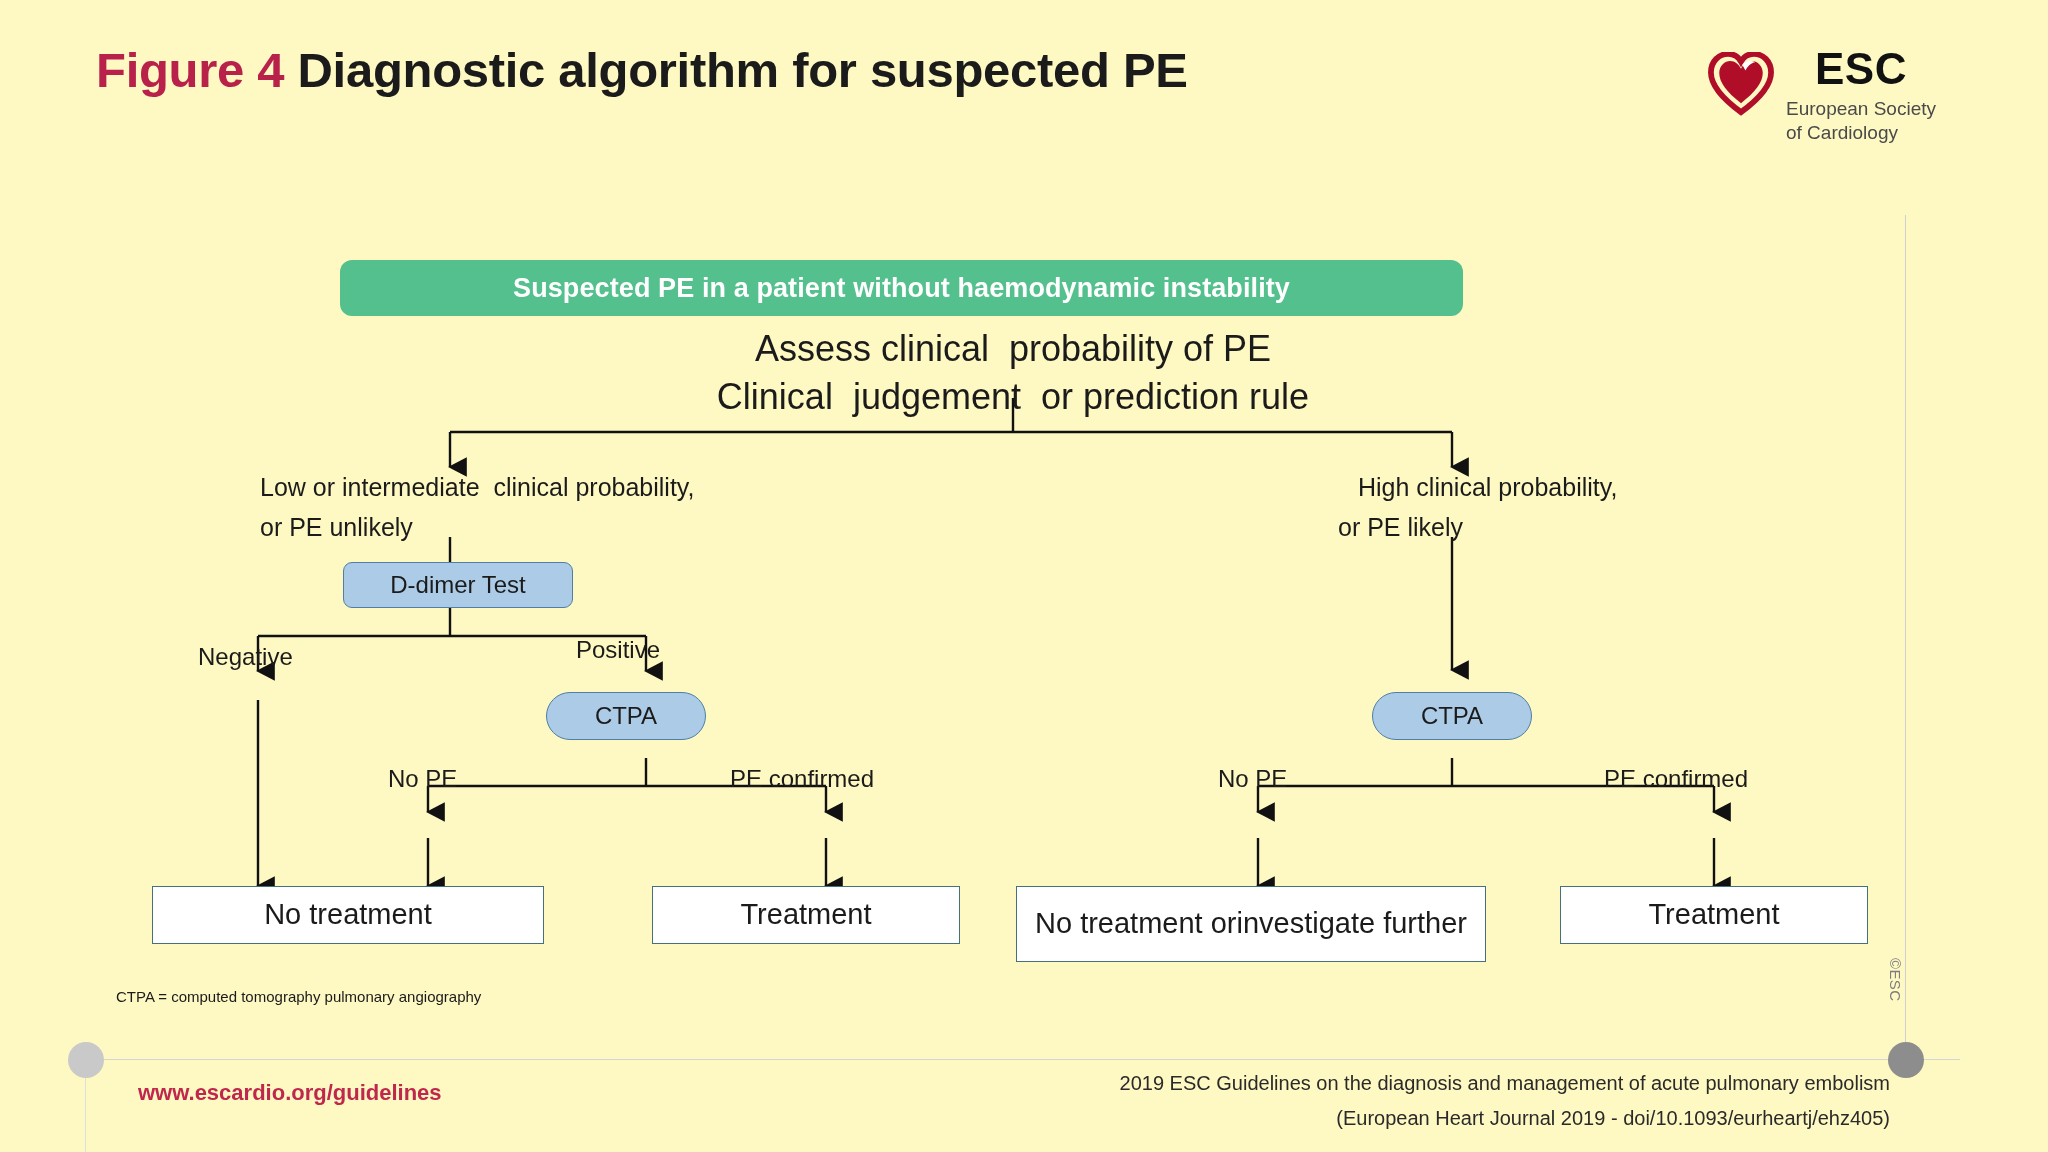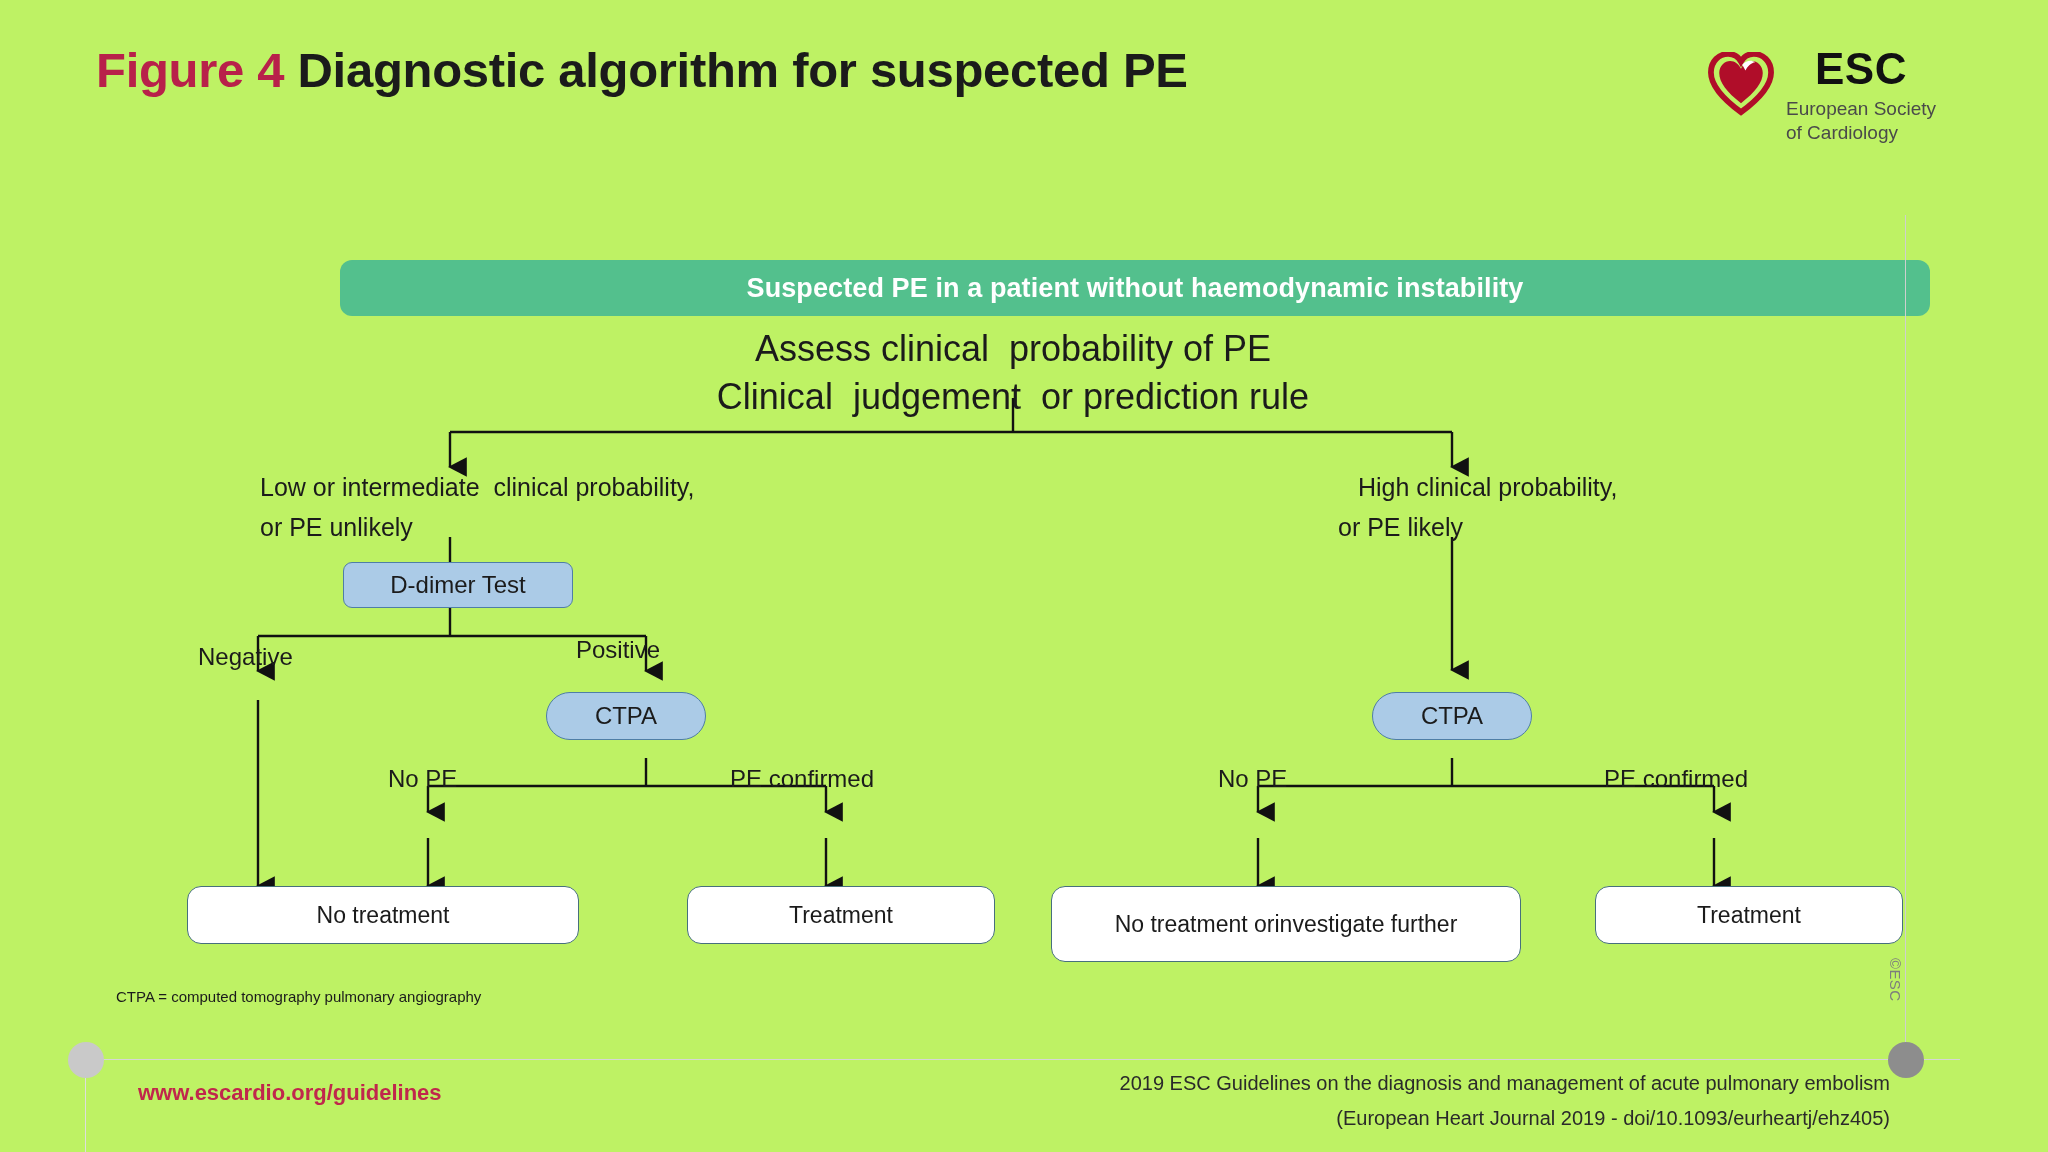--- a/index.html
+++ b/index.html
@@ -9,21 +9,21 @@
     background: #ffffff;
   }
   body {
     font-family: "Liberation Sans", sans-serif;
     -webkit-font-smoothing: antialiased;
   }
   #slide {
     position: relative;
     width: 2048px;
     height: 1152px;
-    background: #bef264;
+    background: #fef9c3;
     overflow: hidden;
   }
 
   
   #title-block {
     position: absolute;
     left: 96px;
     top: 42px;
     width: 1430px;
   }
@@ -106,25 +106,24 @@
   }
   .pill.rect {
     border-radius: 9px;
   }
   .pill.oval {
     border-radius: 40px;
   }
   .outcome {
     background: #ffffff;
     border: 1.6px solid #47707d;
-    border-radius: 14px;
-    color: #1b1b1b;
-    font-size: 23px;
+    border-radius: 0;
+    color: #1b1b1b;
+    font-size: 29px;
     line-height: 1.14;
-    margin-left: 35px;
   }
 
   
   .ftext {
     position: absolute;
     color: #1b1b1b;
     line-height: 1.34;
     white-space: pre;
   }
   .t-center { text-align: center; }
@@ -276,21 +275,21 @@
       <path d="M1452,758 L1452,786"></path>
       <path d="M1258,786 L1714,786"></path>
       <path d="M1258,786 L1258,812" marker-end="url(#ah)"></path>
       <path d="M1714,786 L1714,812" marker-end="url(#ah)"></path>
 
       <path d="M1258,838 L1258,886" marker-end="url(#ah)"></path>
       <path d="M1714,838 L1714,886" marker-end="url(#ah)"></path>
     </g>
   </svg>
 
-  <div class="node banner" style="left:340px; top:260px; width:1590px; height:56px;">Suspected PE in a patient without haemodynamic instability</div>
+  <div class="node banner" style="left:340px; top:260px; width:1123px; height:56px;">Suspected PE in a patient without haemodynamic instability</div>
 
   <div class="ftext assess t-center" style="left:613px; top:325px; width:800px;">Assess clinical  probability of PE</div>
   <div class="ftext assess t-center" style="left:613px; top:373px; width:800px;">Clinical  judgement  or prediction rule</div>
 
   <div class="ftext branch" style="left:260px; top:471px;">Low or intermediate  clinical probability,</div>
   <div class="ftext branch" style="left:260px; top:511px;">or PE unlikely</div>
 
   <div class="ftext branch" style="left:1338px; top:471px;margin-left:20px;">High clinical probability,</div>
   <div class="ftext branch" style="left:1338px; top:511px;">or PE likely</div>
 

